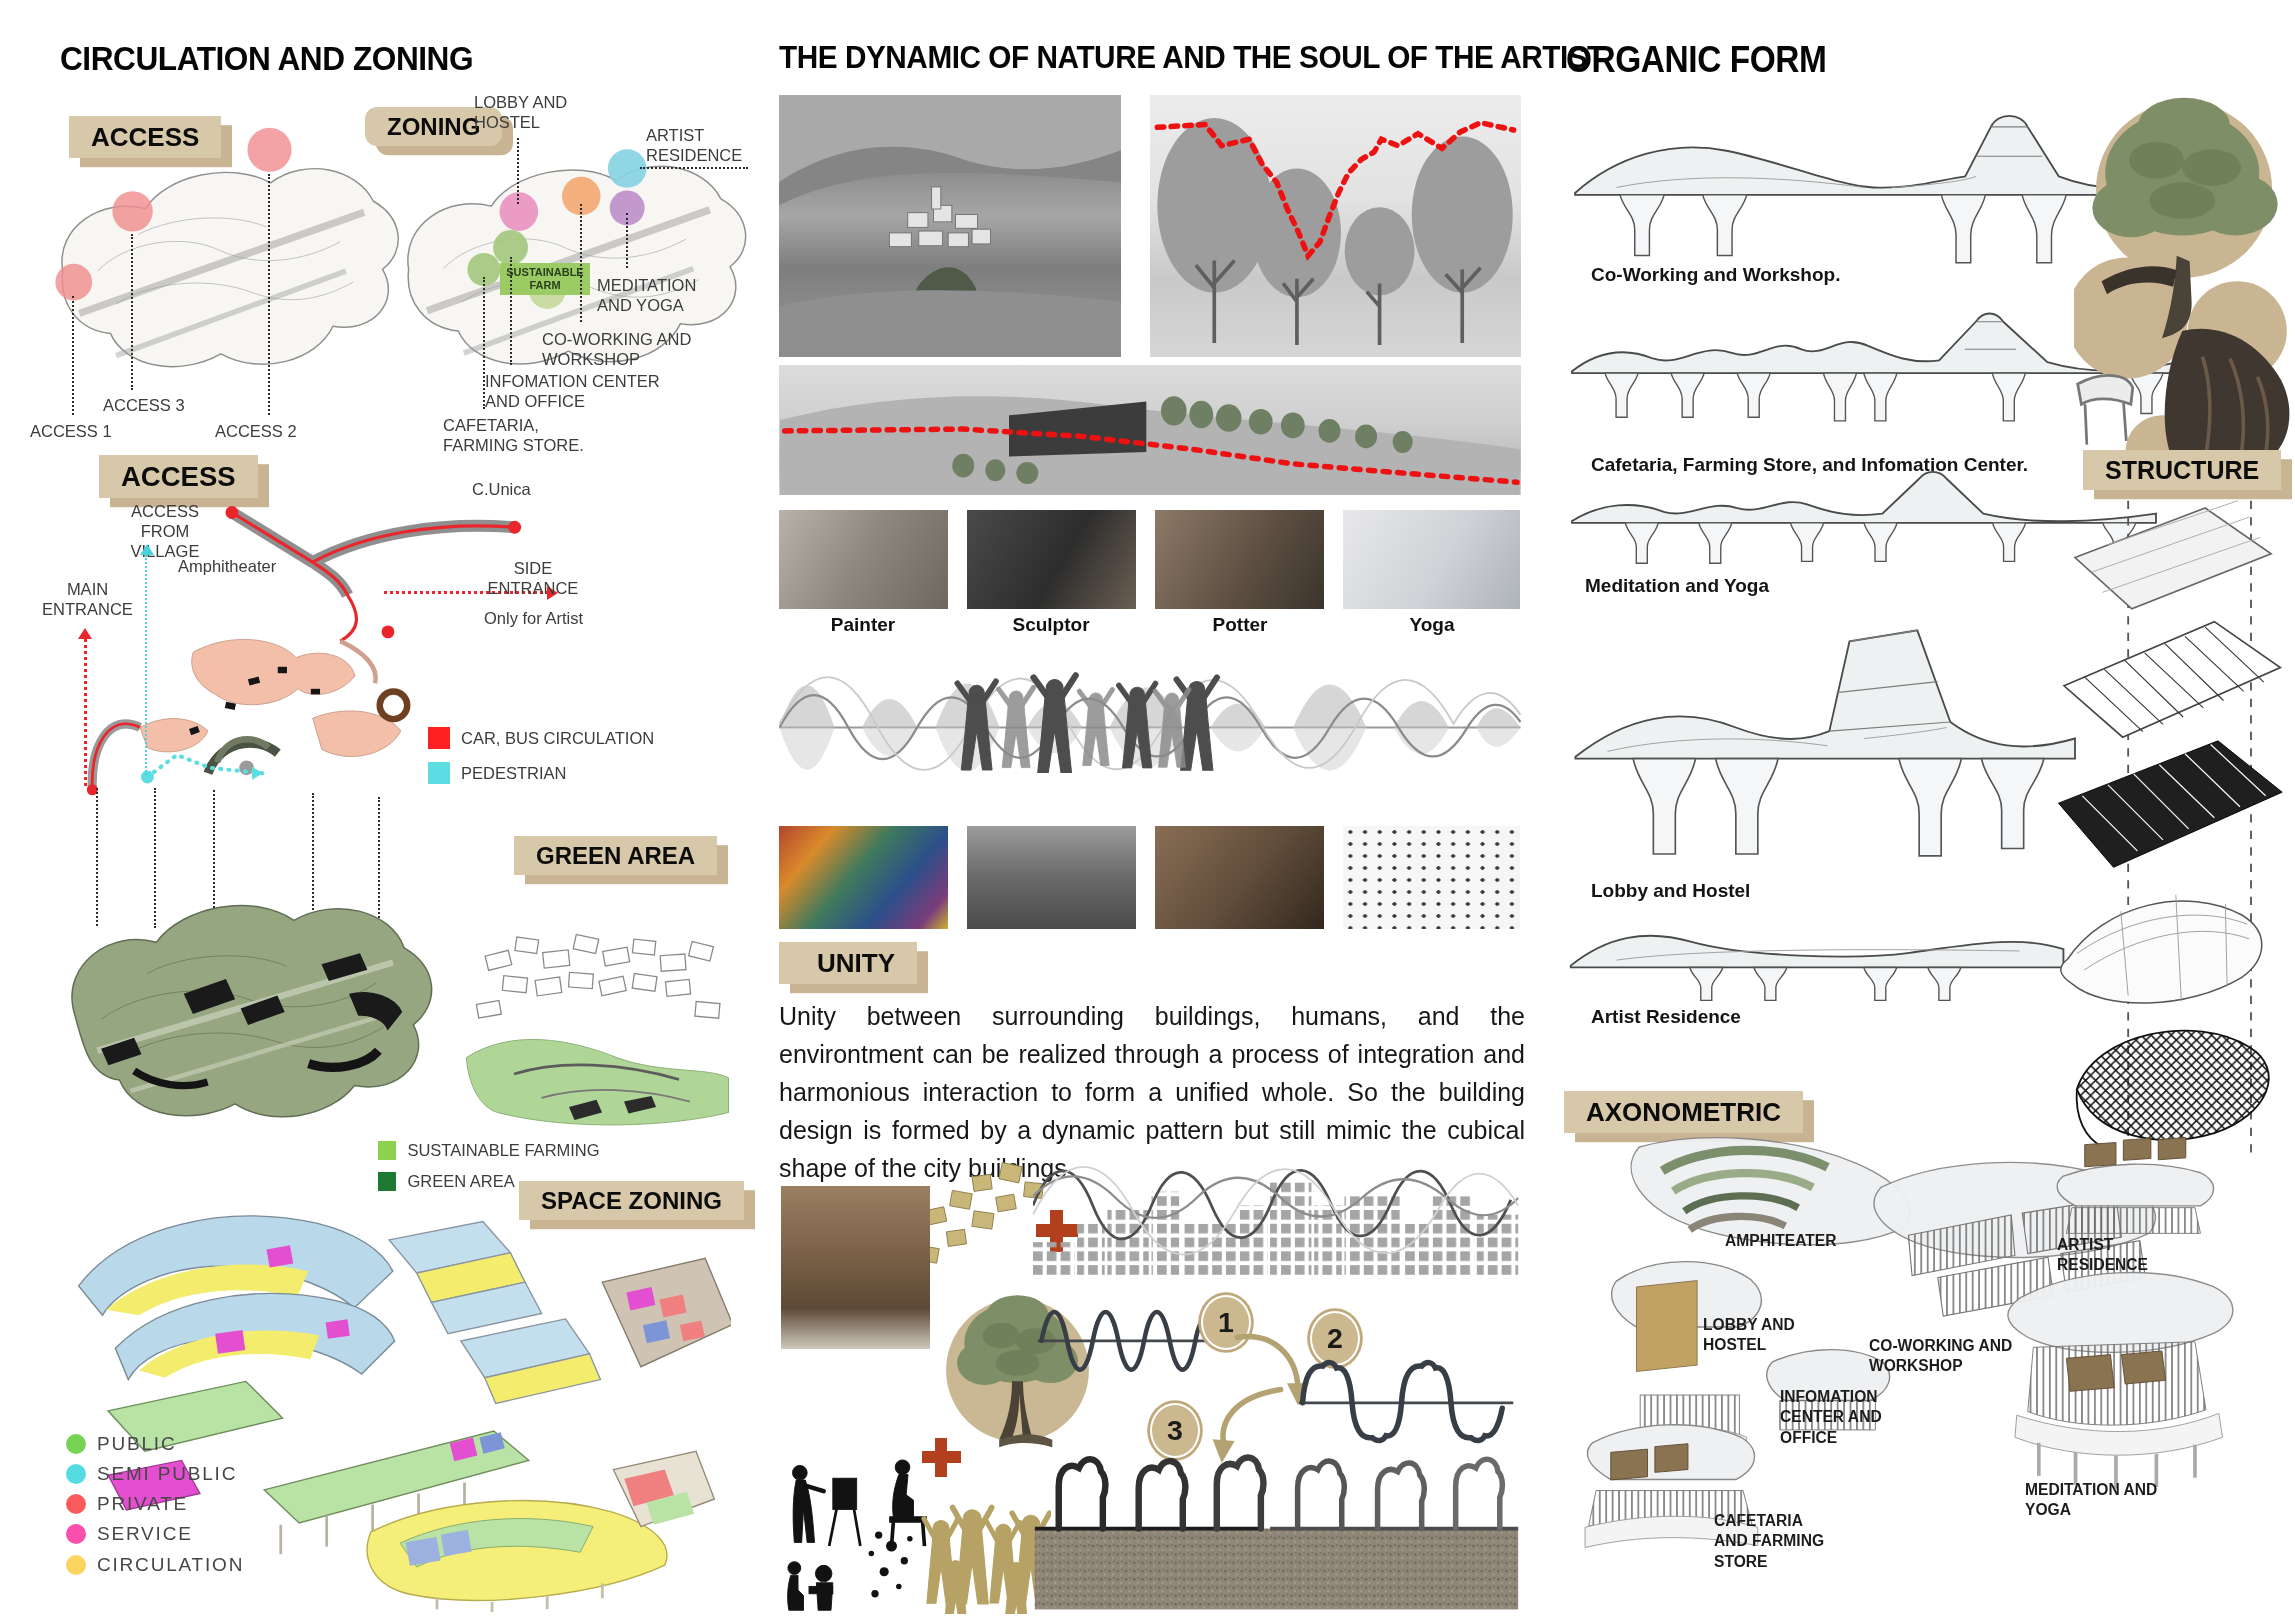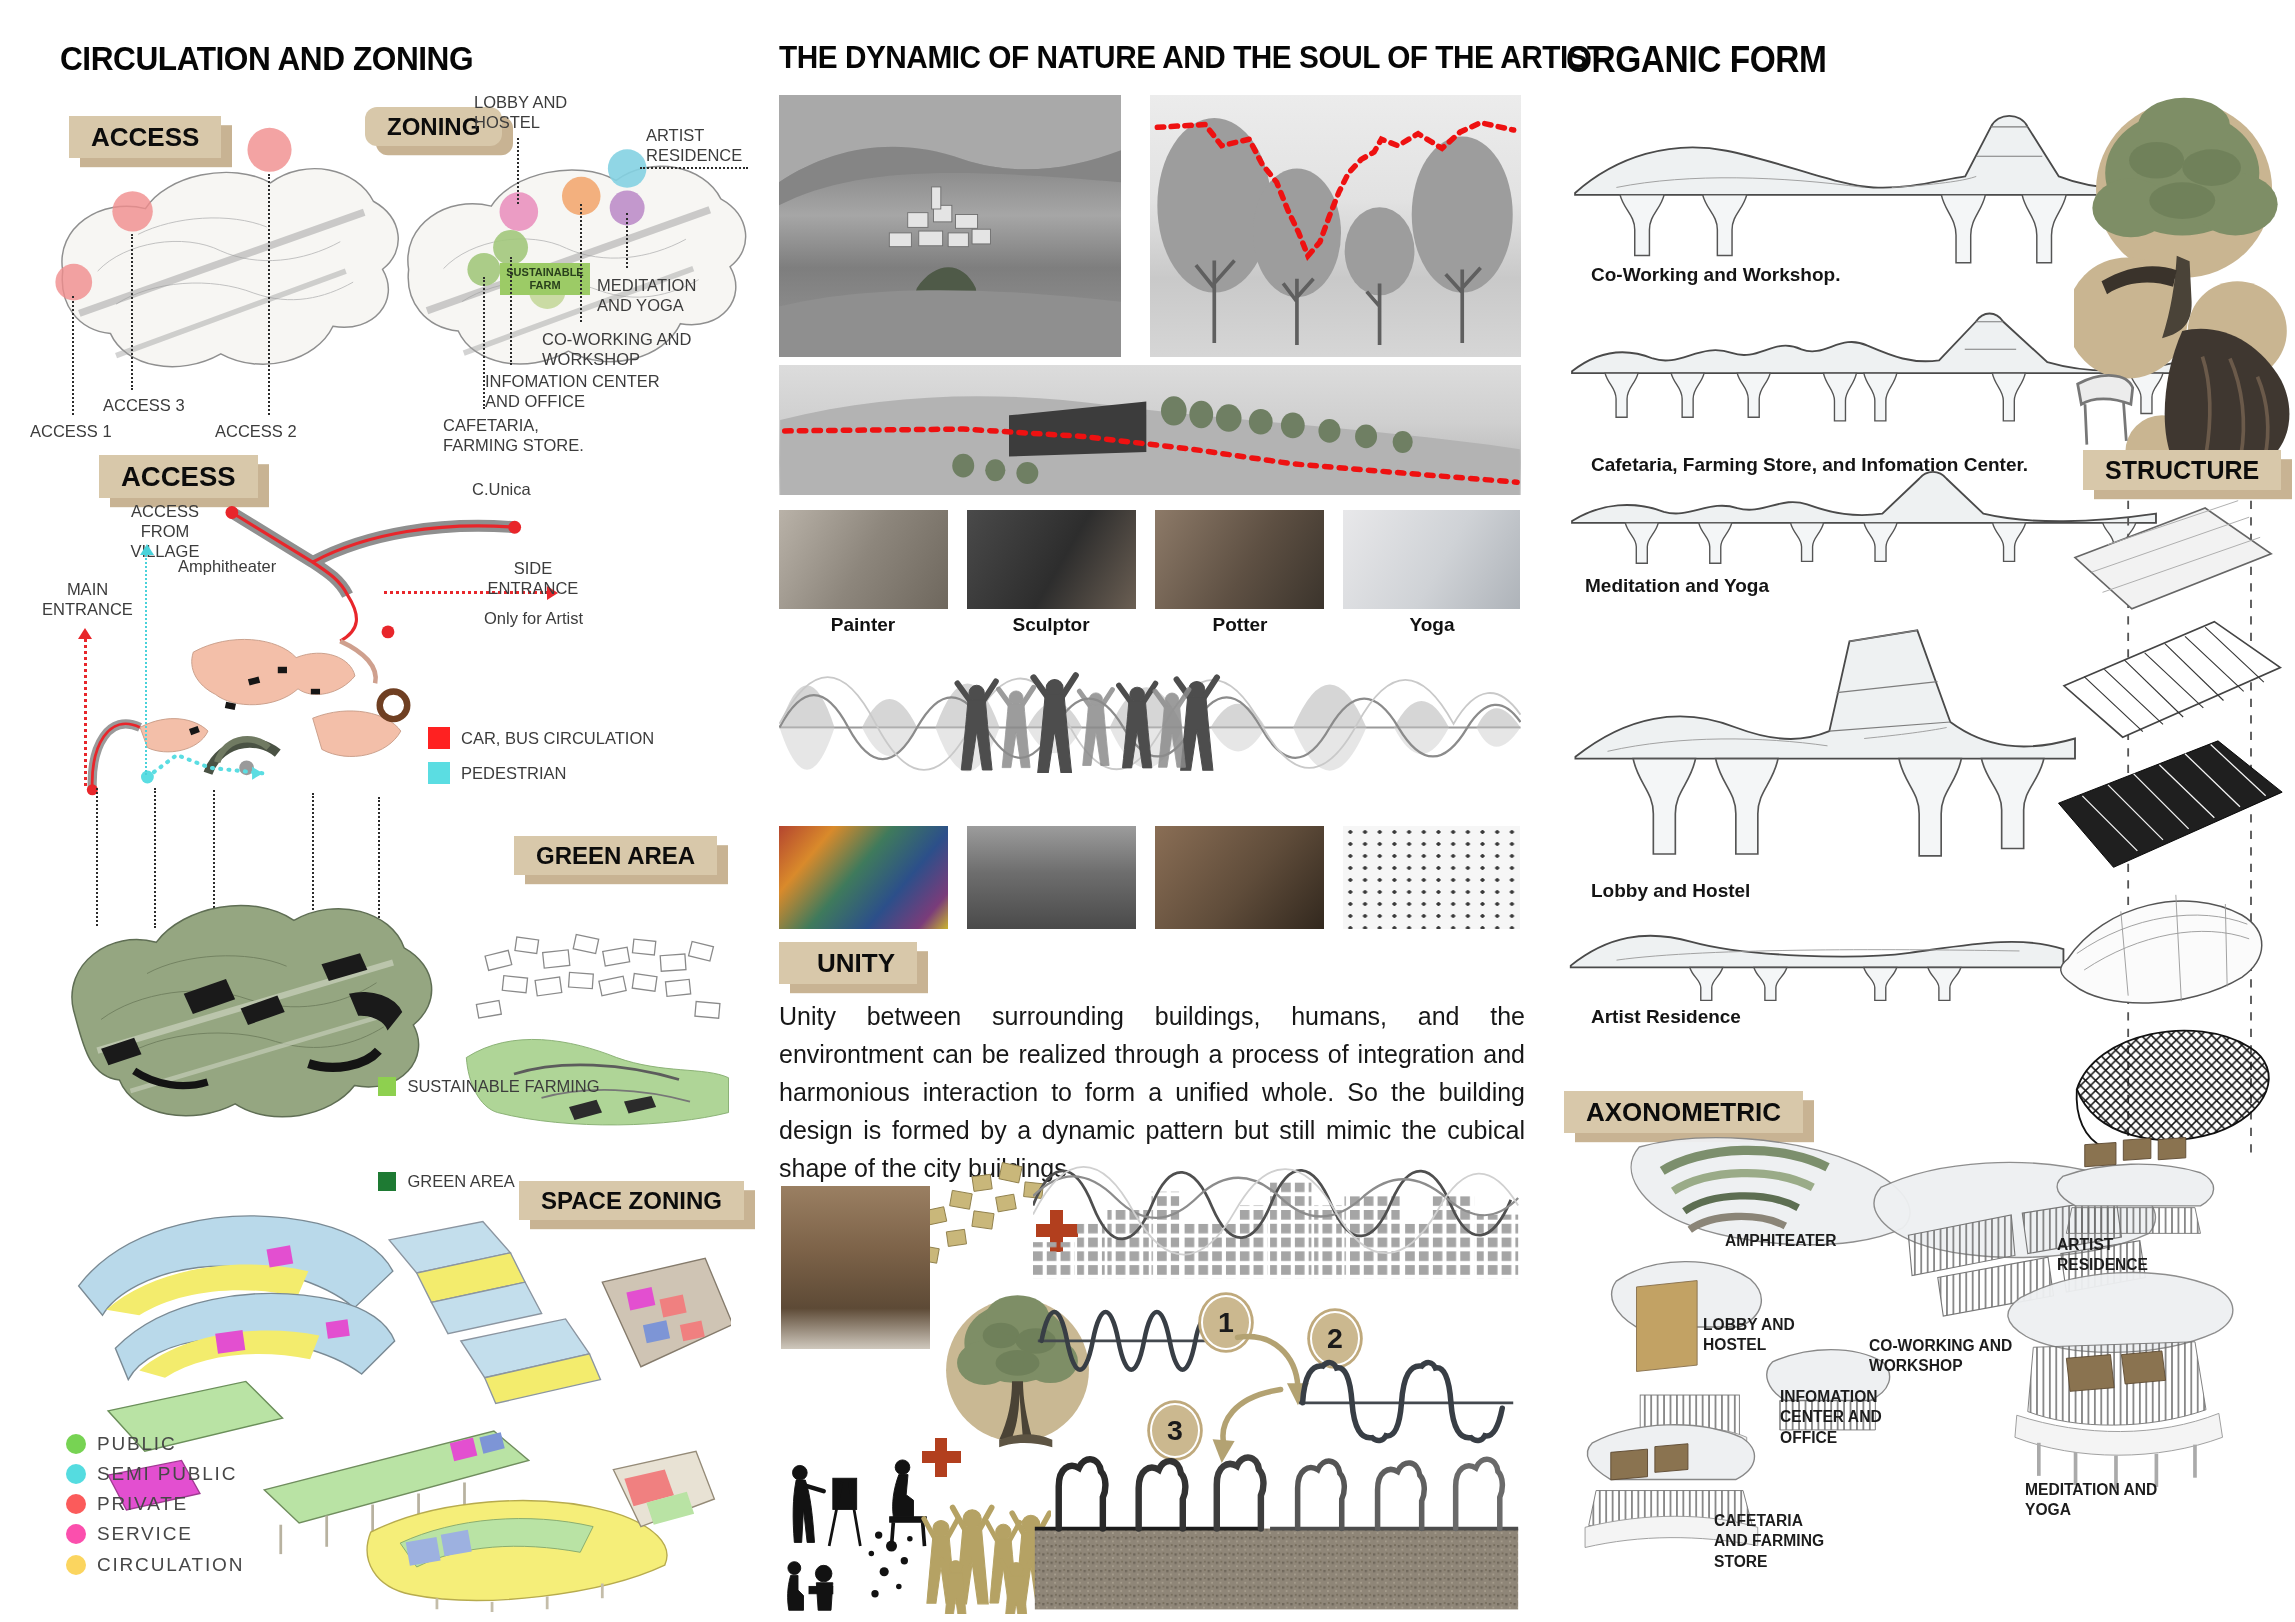--- a/index.html
+++ b/index.html
@@ -194,21 +194,21 @@
       <rect x="20" y="92" width="25" height="15" transform="rotate(-10 32 99)"></rect>
       <rect x="258" y="92" width="26" height="16" transform="rotate(5 271 100)"></rect>
     </g>
     <path d="M8,152 C58,120 122,132 172,152 C222,170 268,162 294,174 L294,212 C230,228 120,232 42,212 C22,206 10,180 8,152 Z" fill="#abd392" opacity=".95" stroke="#7fa868"></path>
     <path d="M60,170 C110,154 180,158 240,176" fill="none" stroke="#5c5c5c" stroke-width="3"></path>
     <path d="M90,196 C140,182 200,186 252,200" fill="none" stroke="#777" stroke-width="2"></path>
     <path d="M120,206 L150,198 L156,212 L126,220 Z" fill="#2b2b2b"></path>
     <path d="M180,200 L210,194 L215,206 L185,213 Z" fill="#2b2b2b"></path>
   </svg>
 
-  <div class="legrow" style="left:378px;top:1077px;">
+  <div class="legrow" style="left:378px;top:1141px;">
     <span class="sq" style="width:18.4px;height:18.4px;background:#8ed04f;"></span>
     <span class="leg-t">SUSTAINABLE FARMING</span>
   </div>
   <div class="legrow" style="left:378px;top:1172px;">
     <span class="sq" style="width:18.4px;height:18.4px;background:#1e7a33;"></span>
     <span class="leg-t">GREEN AREA</span>
   </div>
 
   <div class="badge" style="left:519px;top:1181px;font-size:24px;">SPACE ZONING</div>
 

